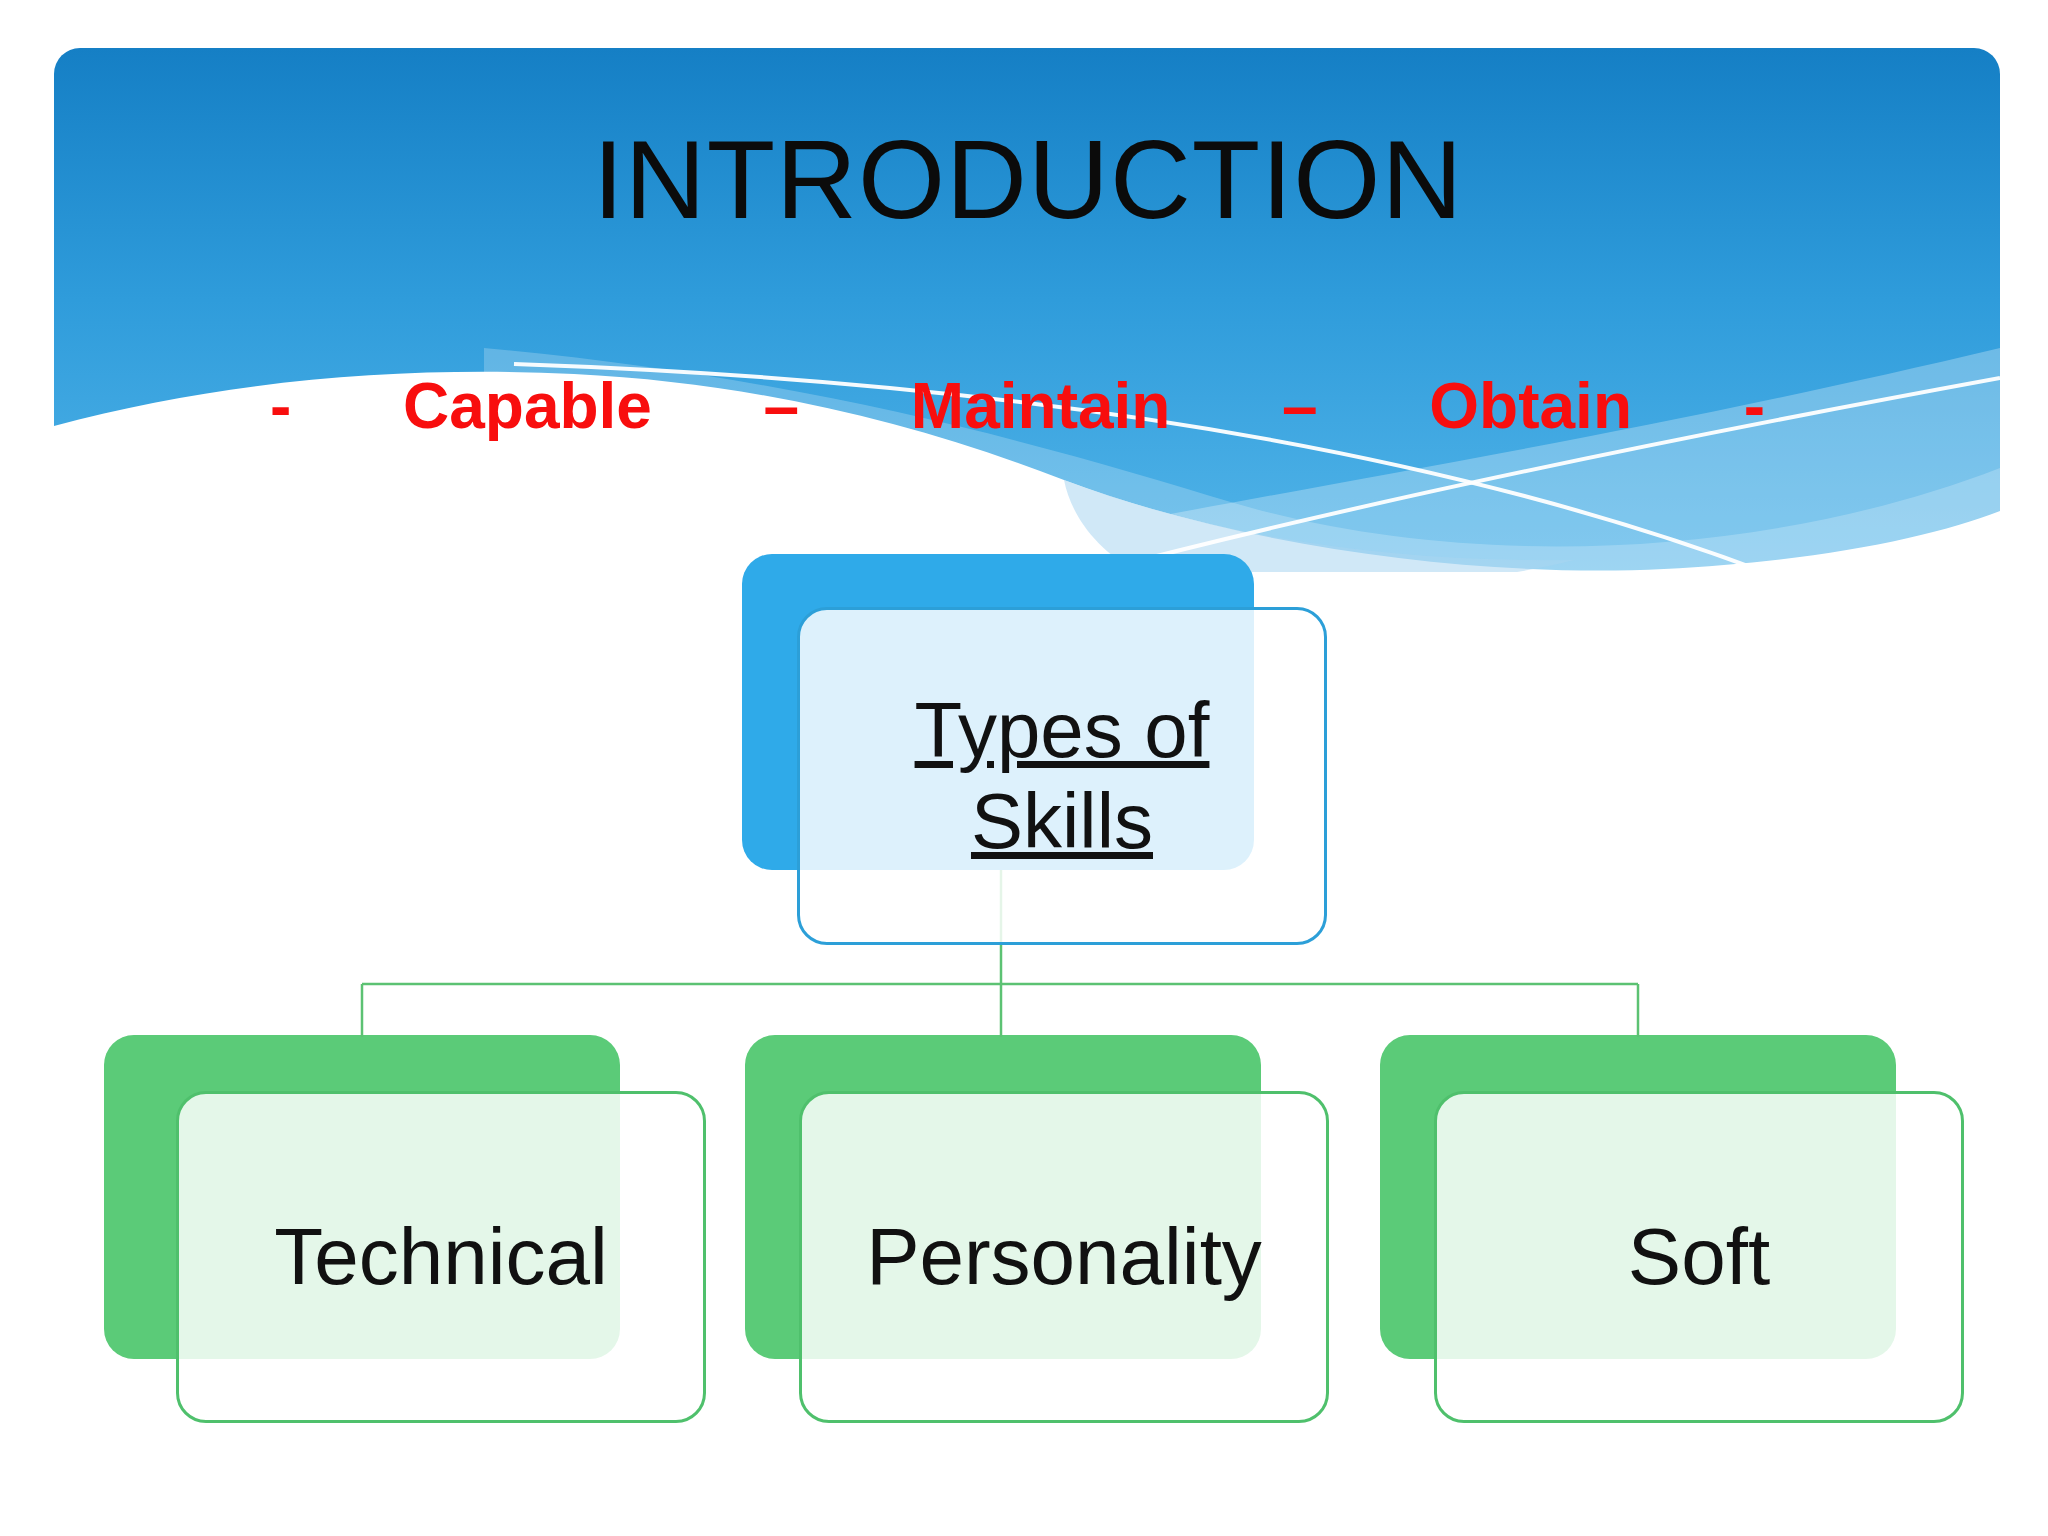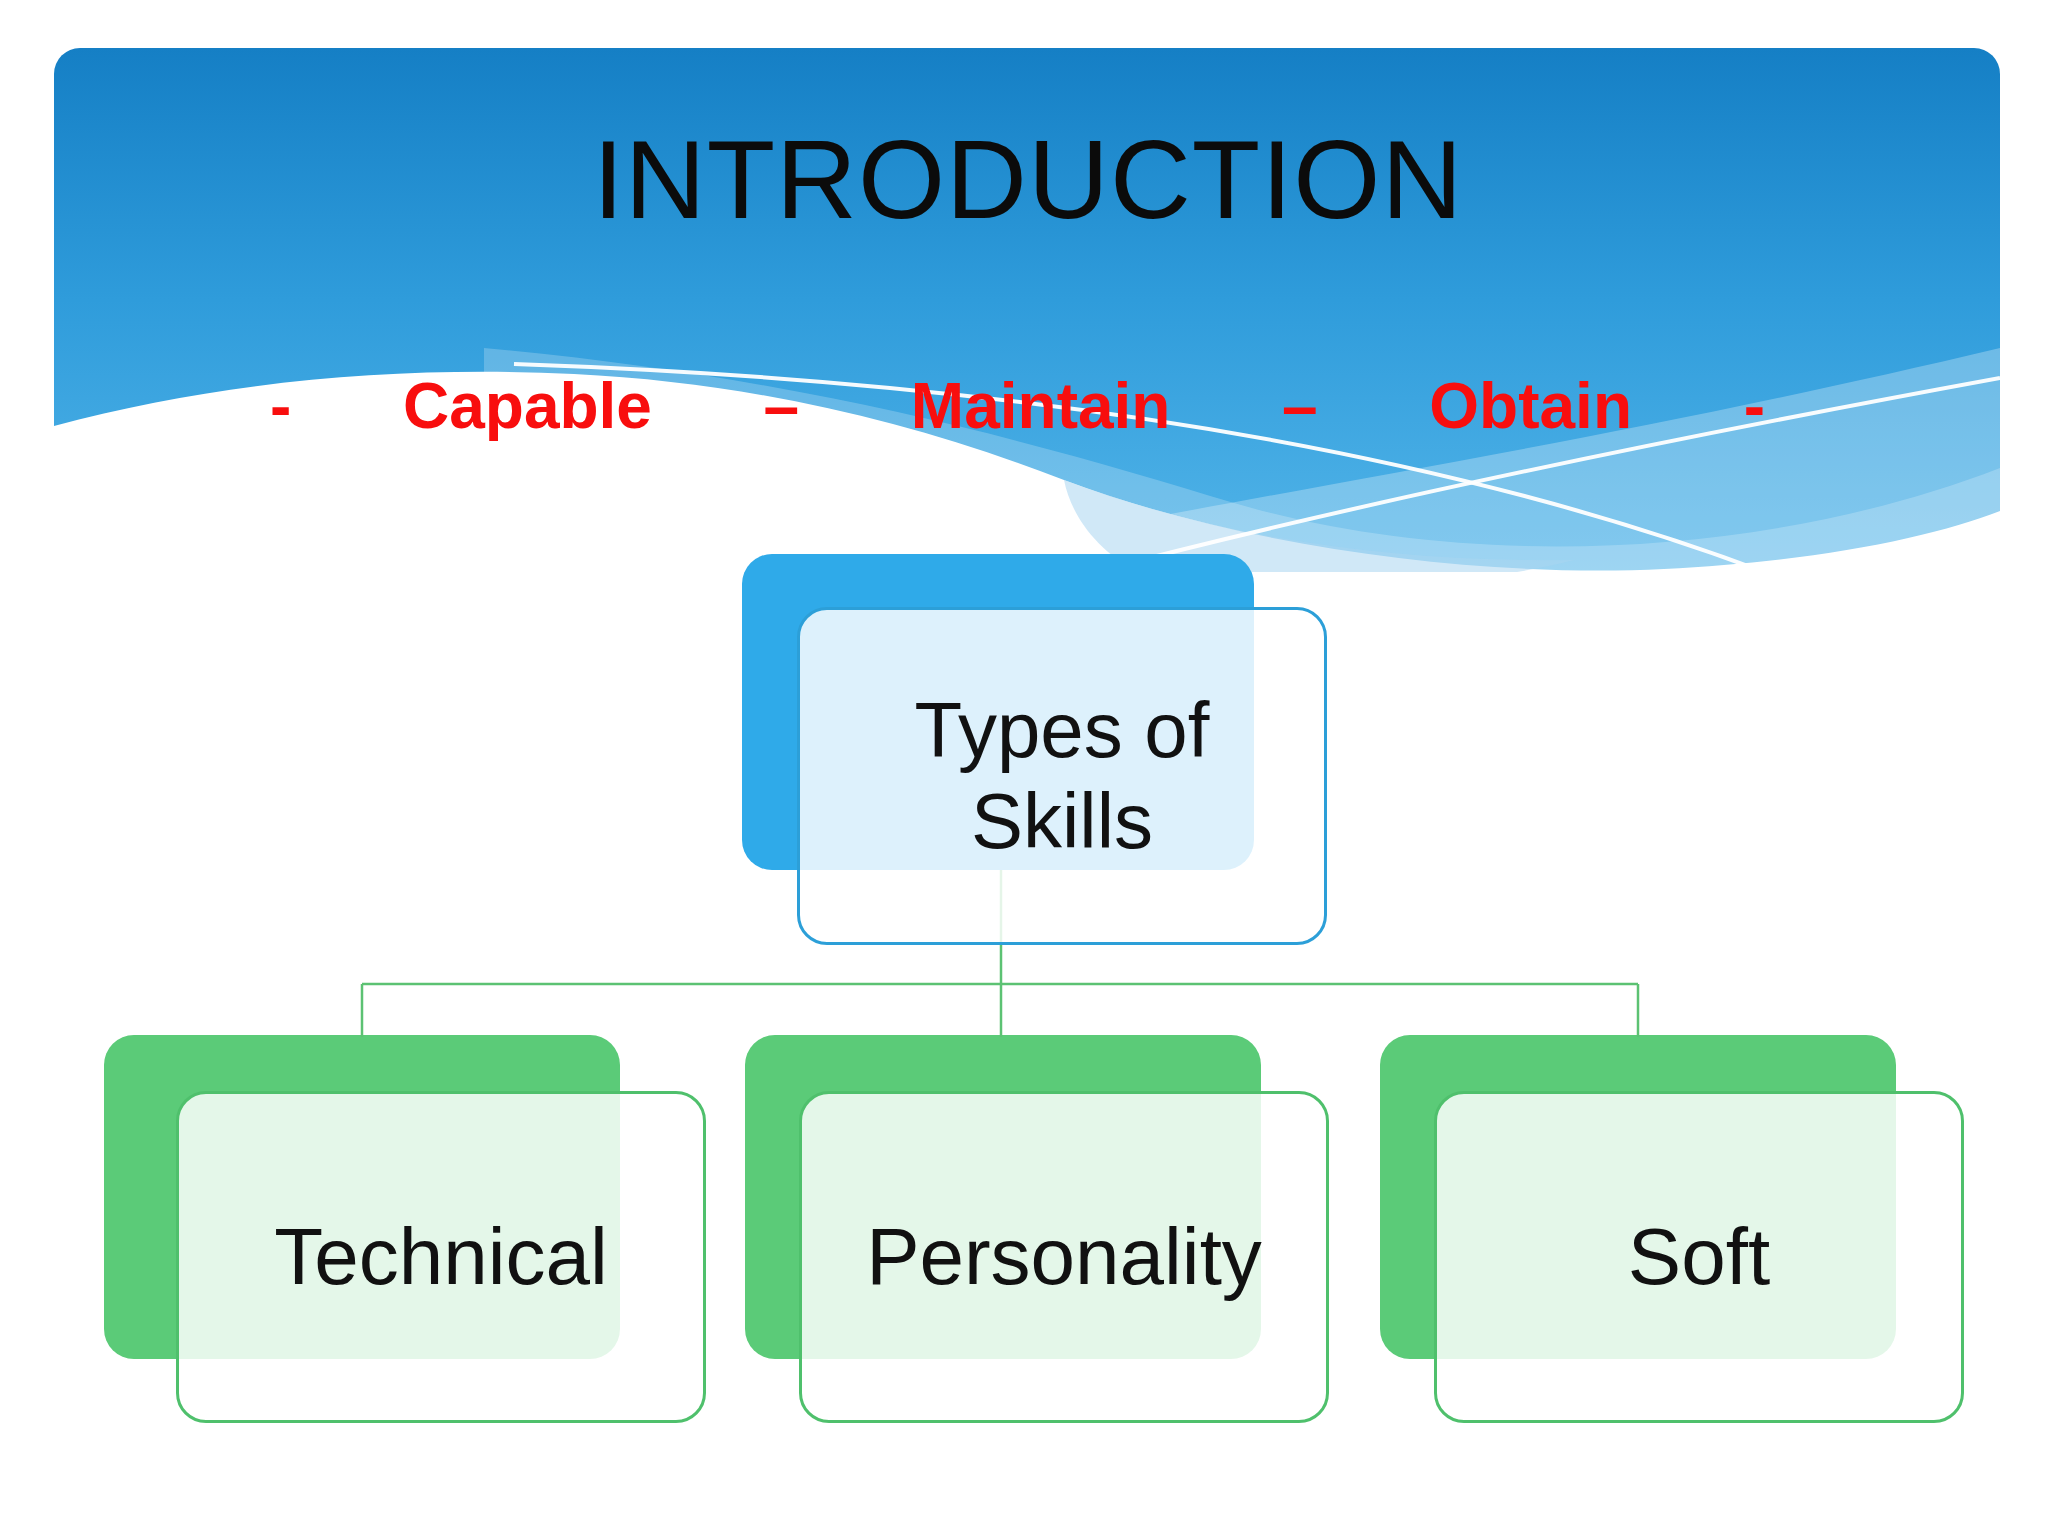--- a/index.html
+++ b/index.html
@@ -25,21 +25,21 @@
   .back-green{background:#5bcb78;}
 
   .node-front{position:absolute;border-radius:30px;
        background:rgba(255,255,255,0.84);
        display:flex;align-items:center;justify-content:center;
        text-align:center;color:#111111;}
   .front-blue{border:3px solid #2c9fd8;}
   .front-green{border:3px solid #4fc06c;}
 
   .nb-root{left:742px;top:554px;width:512px;height:316px;}
-  .nf-root{left:797px;top:607px;width:524px;height:332px;font-size:78px;line-height:1.17;}
+  .nf-root{left:797px;top:607px;width:524px;height:332px;font-size:78px;line-height:1.17;text-decoration:underline;}
   .nf-root .node-label{max-width:460px;}
 
   .nb-c0{left:104px;top:1035px;width:516px;height:324px;}
   .nf-c0{left:176px;top:1091px;width:524px;height:326px;font-size:80px;}
   .nb-c1{left:745px;top:1035px;width:516px;height:324px;}
   .nf-c1{left:799px;top:1091px;width:524px;height:326px;font-size:80px;}
   .nb-c2{left:1380px;top:1035px;width:516px;height:324px;}
   .nf-c2{left:1434px;top:1091px;width:524px;height:326px;font-size:80px;text-align:right;}
 
   .connectors{position:absolute;left:0;top:0;width:2048px;height:1536px;pointer-events:none;}

